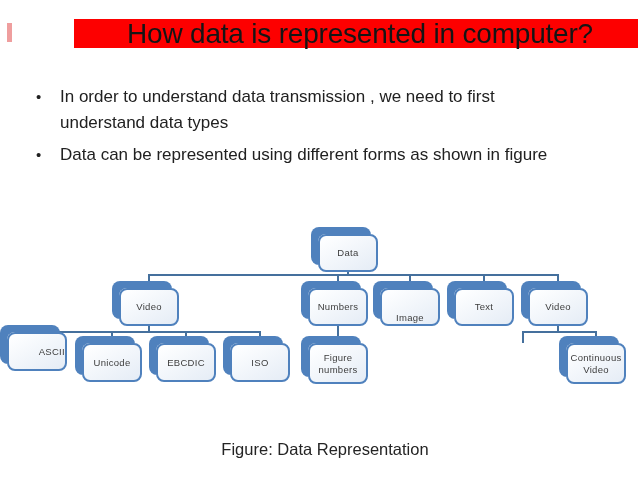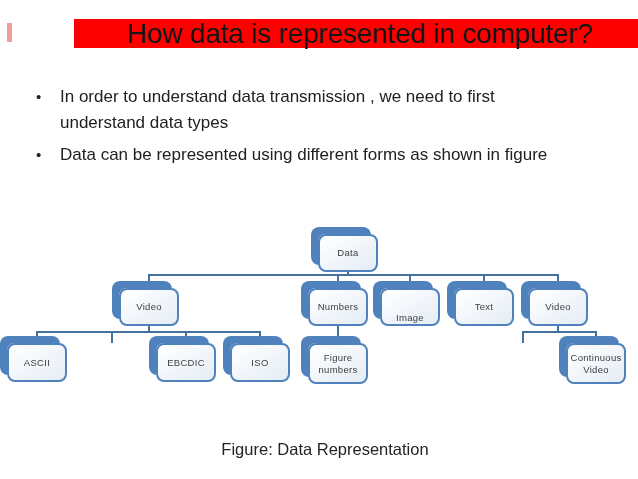--- a/index.html
+++ b/index.html
@@ -106,22 +106,25 @@
     </div>
     <div class="node" style="left:380px;top:288px;height:38px;align-items:flex-end;">
       <span>Image</span>
     </div>
     <div class="node" style="left:454px;top:288px;height:38px;">
       <span>Text</span>
     </div>
     <div class="node" style="left:528px;top:288px;height:38px;">
       <span>Video</span>
     </div>
-    <div class="node" style="left:7px;top:343px;height:39px;">
+    <div class="node" style="left:7px;top:332px;height:39px;justify-content:flex-end;">
       <span>ASCII</span>
+    </div>
+    <div class="node" style="left:82px;top:343px;height:39px;">
+      <span>Unicode</span>
     </div>
     <div class="node" style="left:230px;top:343px;height:39px;">
       <span>ISO</span>
     </div>
     <div class="node" style="left:156px;top:343px;height:39px;">
       <span>EBCDIC</span>
     </div>
     <div class="node" style="left:308px;top:343px;height:41px;">
       <span>Figure
 numbers</span>

